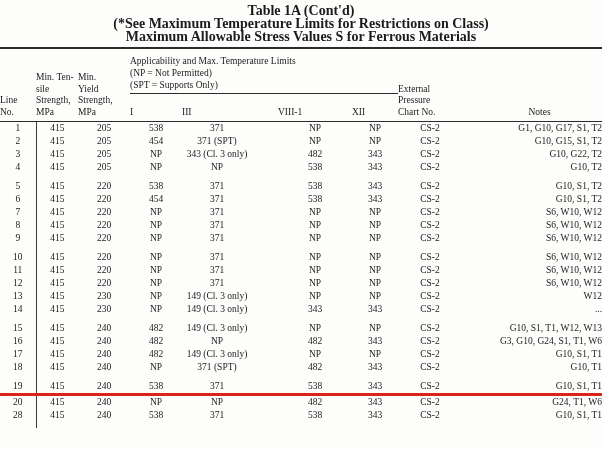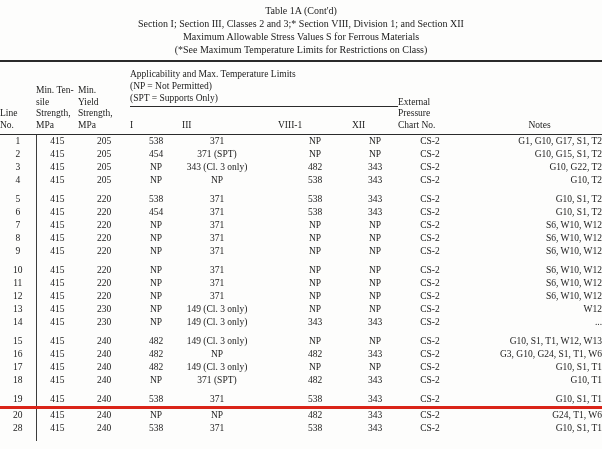--- a/index.html
+++ b/index.html
@@ -3,22 +3,22 @@
 <meta charset="utf-8">
 <style>
   html,body { margin:0; padding:0; }
   body {
     width:602px; height:449px; background:#fdfdfc;
     font-family:"Liberation Serif", serif; color:#1b1b1b;
     -webkit-font-smoothing:antialiased;
   }
   .page { position:relative; width:602px; height:449px; overflow:hidden; }
 
-  .title-block { text-align:center; padding-top:4px; font-weight:normal;
-                 font-size:10px; line-height:13px; }
+  .title-block { text-align:center; padding-top:4px; font-weight:bold;
+                 font-size:14px; line-height:13px; }
   .title-block div { white-space:nowrap; }
 
   table.stress {
     border-collapse:collapse; table-layout:fixed; width:602px;
     margin-top:4px; font-size:9.5px;
     border-top:2px solid #2b2b2b;
   }
   thead th {
     font-weight:normal; vertical-align:bottom; text-align:left;
     white-space:pre-line; line-height:11.5px; padding:0 0 3px 0;
@@ -41,23 +41,22 @@
   tr.spacer td { height:6px; line-height:6px; }
   tr.red-underline td { border-bottom:3px solid var(--red, #da2418);margin-left:38px; }
 </style>
 </head>
 <body>
 
 <div class="page">
 
   <div class="title-block">
     <div>Table 1A (Cont'd)</div>
-    <div>Section I; Section III, Classes 2 and 3;* Section VIII, Division 1; and Section XII</div>
+    <div>(*See Maximum Temperature Limits for Restrictions on Class)</div>
     <div>Maximum Allowable Stress Values S for Ferrous Materials</div>
-    <div>(*See Maximum Temperature Limits for Restrictions on Class)</div>
   </div>
 
   <table class="stress">
     <colgroup>
       <col style="width:36px">
         <col style="width:42px">
         <col style="width:52px">
       <col style="width:52px">
         <col style="width:96px">
         <col style="width:74px">

